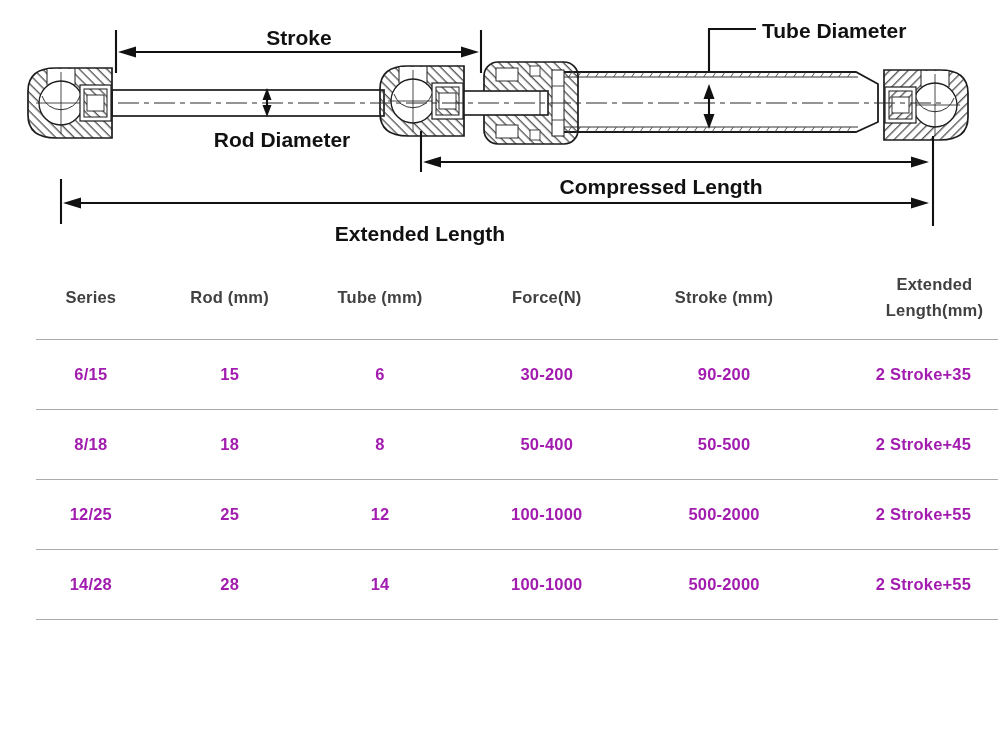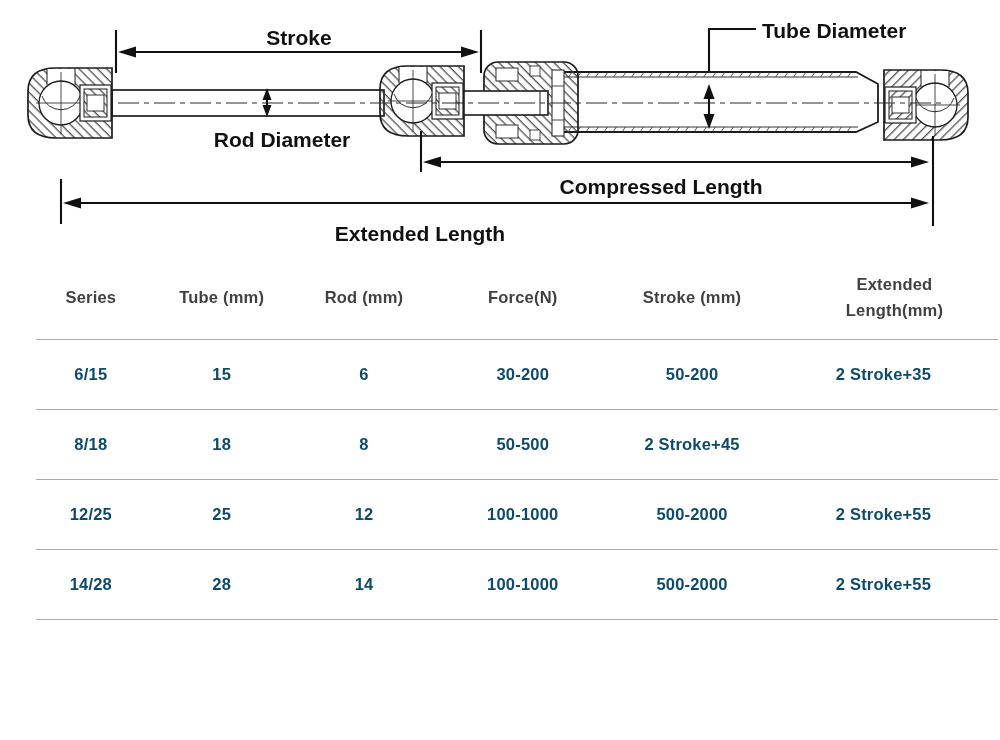--- a/index.html
+++ b/index.html
@@ -22,40 +22,41 @@
   .spec-table{
     position:absolute;
     left:36px;top:255px;
     width:962px;
   }
   .t-row{
     display:grid;
     grid-template-columns:11.4% 15.8% 13.8% 19.2% 16% 23.8%;
     align-items:center;
     border-bottom:1px solid #ababab;
+    gap:8px;
   }
   .t-head{height:84px;}
   .t-data{height:69px;}
   .t-cell{
     text-align:center;
     font-size:16.5px;
     letter-spacing:.2px;
   }
   .t-head .t-cell{
     color:#414141;
     font-weight:700;
     line-height:1.6;
   }
   .t-head .t-cell.wrap{
     max-width:110px;
     justify-self:center;
     margin-left:22px;
   }
   .t-data .t-cell{
-    color:#0c4a6e;
+    color:#a21caf;
     font-weight:600;
   }
 </style>
 </head>
 <body>
 
 <div class="diagram-wrap">
 <svg width="1000" height="255" viewBox="0 0 1000 255">
   <defs>
     <pattern id="hatch" patternUnits="userSpaceOnUse" width="6.5" height="6.5" patternTransform="rotate(-45)">
@@ -148,40 +149,41 @@
   <text class="dim-label" x="762" y="38" text-anchor="start">Tube Diameter</text>
   <text class="dim-label" x="282" y="147" text-anchor="middle">Rod Diameter</text>
   <text class="dim-label" x="661" y="194" text-anchor="middle">Compressed Length</text>
   <text class="dim-label" x="420" y="241" text-anchor="middle">Extended Length</text>
 </svg>
 </div>
 
 <div class="spec-table">
   <div class="t-row t-head">
     <div class="t-cell">Series</div>
+    <div class="t-cell">Rod (mm)</div>
     <div class="t-cell">Tube (mm)</div>
-    <div class="t-cell">Rod (mm)</div>
     <div class="t-cell">Force(N)</div>
     <div class="t-cell">Stroke (mm)</div>
     <div class="t-cell wrap">Extended Length(mm)</div>
   </div>
 
   <div class="t-row t-data">
     <div class="t-cell">6/15</div>
     <div class="t-cell">15</div>
     <div class="t-cell">6</div>
     <div class="t-cell">30-200</div>
-    <div class="t-cell">50-200</div>
+    <div class="t-cell">90-200</div>
     <div class="t-cell">2 Stroke+35</div>
   </div>
 
   <div class="t-row t-data">
     <div class="t-cell">8/18</div>
     <div class="t-cell">18</div>
     <div class="t-cell">8</div>
+    <div class="t-cell">50-400</div>
     <div class="t-cell">50-500</div>
     <div class="t-cell">2 Stroke+45</div>
   </div>
 
 
   <div class="t-row t-data">
     <div class="t-cell">12/25</div>
     <div class="t-cell">25</div>
     <div class="t-cell">12</div>
     <div class="t-cell">100-1000</div>

